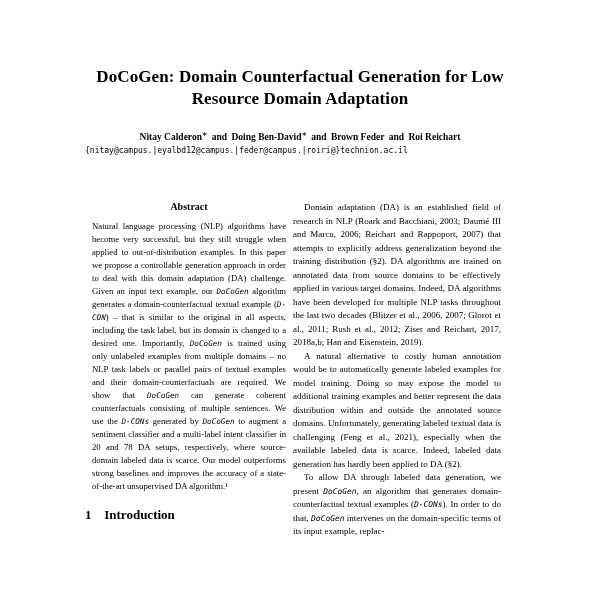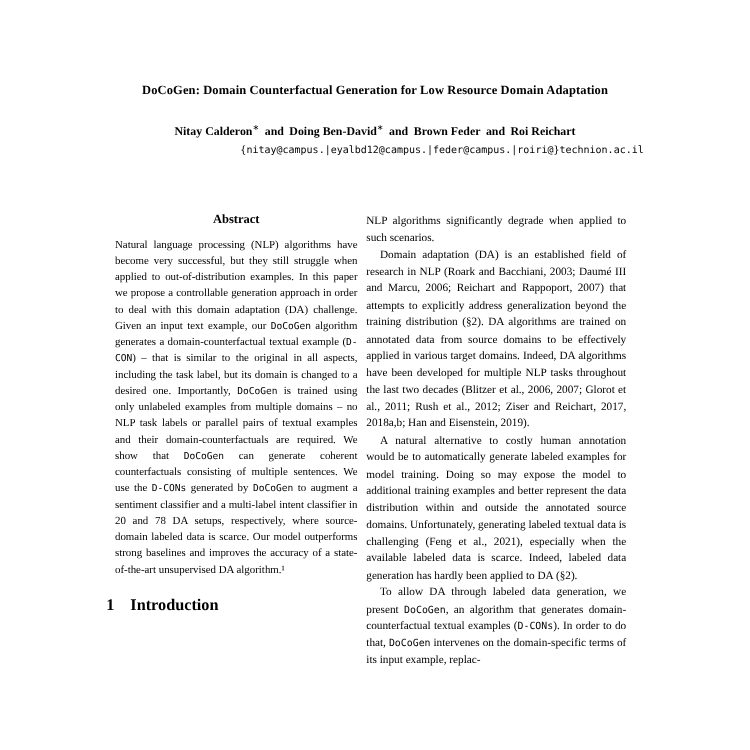--- a/index.html
+++ b/index.html
@@ -8,32 +8,32 @@
     width: 600px; height: 600px; overflow: hidden;
     font-family: "Liberation Serif", serif;
     color: #000;
   }
   .page {
     width: 600px; height: 600px; overflow: hidden;
     padding: 66px 85px 0 85px;
     background: #fff;
   }
   .title {
-    font-size: 10px; font-weight: bold; text-align: center;
+    font-size: 17px; font-weight: bold; text-align: center;
     line-height: 1.32; letter-spacing: 0.1px;
   }
   .author-line {
     margin-top: 19px; text-align: center; font-size: 9.5px;
   }
   .author-line b { font-weight: bold; font-family: Liberation Serif, serif; }
   .author-line .and { padding: 0 2px; font-weight: bold; }
   .author-line sup { font-size: 6.5px; vertical-align: super; }
   .affiliation { text-align: center; font-size: 9.5px; margin-top: 3px; }
   .emails {
-    text-align: right; font-size: 8px; margin-top: 4px;
+    text-align: left; font-size: 8px; margin-top: 4px;
     font-family: "DejaVu Sans Mono", monospace;
   }
   .columns { display: flex; margin-top: 46px; }
   .col { width: 208px; }
   .abstract { padding: 0 7px; }
   .abstract-heading {
     text-align: center; font-size: 10px; font-weight: bold;
     margin-bottom: 8px;
   }
   .abstract-text {
@@ -44,20 +44,21 @@
   }
   .section-heading .sec-num { display: inline-block; min-width: 16px; }
   p.body {
     font-size: 9px; line-height: 13.5px; text-align: justify;
     text-indent: 11px;
   }
   p.body.noindent { text-indent: 0; }
   .mono {
     font-family: "DejaVu Sans Mono", monospace;
     font-size: 0.88em;
+    font-style: italic;
   }
 </style>
 </head>
 <body>
 
 <div class="page">
 
   <header>
     <h1 class="title">DoCoGen: Domain Counterfactual Generation for Low Resource Domain Adaptation</h1>
     <div class="author-line"><b>Nitay Calderon</b><sup>∗</sup><span class="and"> and </span><b>Doing Ben-David</b><sup>∗</sup><span class="and"> and </span><b>Brown Feder</b><span class="and"> and </span><b>Roi Reichart</b></div>
@@ -72,20 +73,19 @@
         <p class="abstract-text">Natural language processing (NLP) algorithms have become very successful, but they still struggle when applied to out-of-distribution examples. In this paper we propose a controllable generation approach in order to deal with this domain adaptation (DA) challenge. Given an input text example, our <span class="mono">DoCoGen</span> algorithm generates a domain-counterfactual textual example (<span class="mono">D-CON</span>) – that is similar to the original in all aspects, including the task label, but its domain is changed to a desired one. Importantly, <span class="mono">DoCoGen</span> is trained using only unlabeled examples from multiple domains – no NLP task labels or parallel pairs of textual examples and their domain-counterfactuals are required. We show that <span class="mono">DoCoGen</span> can generate coherent counterfactuals consisting of multiple sentences. We use the <span class="mono">D-CONs</span> generated by <span class="mono">DoCoGen</span> to augment a sentiment classifier and a multi-label intent classifier in 20 and 78 DA setups, respectively, where source-domain labeled data is scarce. Our model outperforms strong baselines and improves the accuracy of a state-of-the-art unsupervised DA algorithm.¹</p>
       </section>
 
       <h2 class="section-heading">
         <span class="sec-num">1</span>
         <span>Introduction</span>
       </h2>
     </div>
 
     <div class="col">
-      <p class="body noindent">NLP algorithms significantly degrade when applied to such scenarios.</p>
       <p class="body">Domain adaptation (DA) is an established field of research in NLP (Roark and Bacchiani, 2003; Daumé III and Marcu, 2006; Reichart and Rappoport, 2007) that attempts to explicitly address generalization beyond the training distribution (§2). DA algorithms are trained on annotated data from source domains to be effectively applied in various target domains. Indeed, DA algorithms have been developed for multiple NLP tasks throughout the last two decades (Blitzer et al., 2006, 2007; Glorot et al., 2011; Rush et al., 2012; Ziser and Reichart, 2017, 2018a,b; Han and Eisenstein, 2019).</p>
       <p class="body">A natural alternative to costly human annotation would be to automatically generate labeled examples for model training. Doing so may expose the model to additional training examples and better represent the data distribution within and outside the annotated source domains. Unfortunately, generating labeled textual data is challenging (Feng et al., 2021), especially when the available labeled data is scarce. Indeed, labeled data generation has hardly been applied to DA (§2).</p>
       <p class="body">To allow DA through labeled data generation, we present <span class="mono">DoCoGen</span>, an algorithm that generates domain-counterfactual textual examples (<span class="mono">D-CONs</span>). In order to do that, <span class="mono">DoCoGen</span> intervenes on the domain-specific terms of its input example, replac-</p>
     </div>
 
   </div>
 </div>
 
 </body></html>

